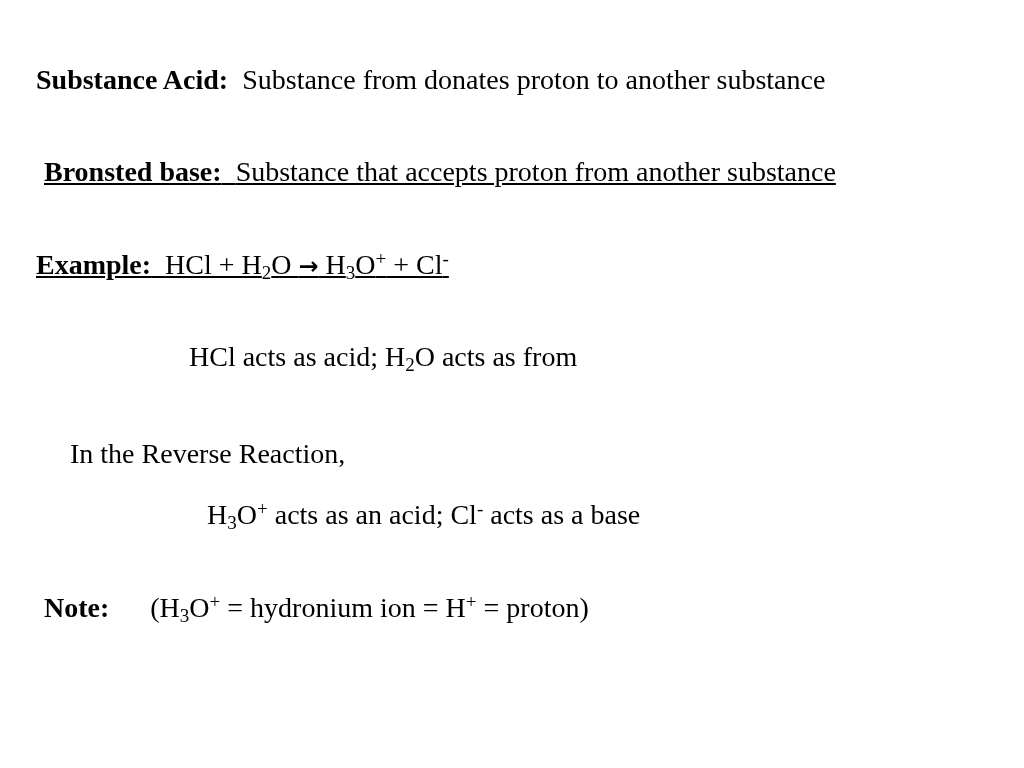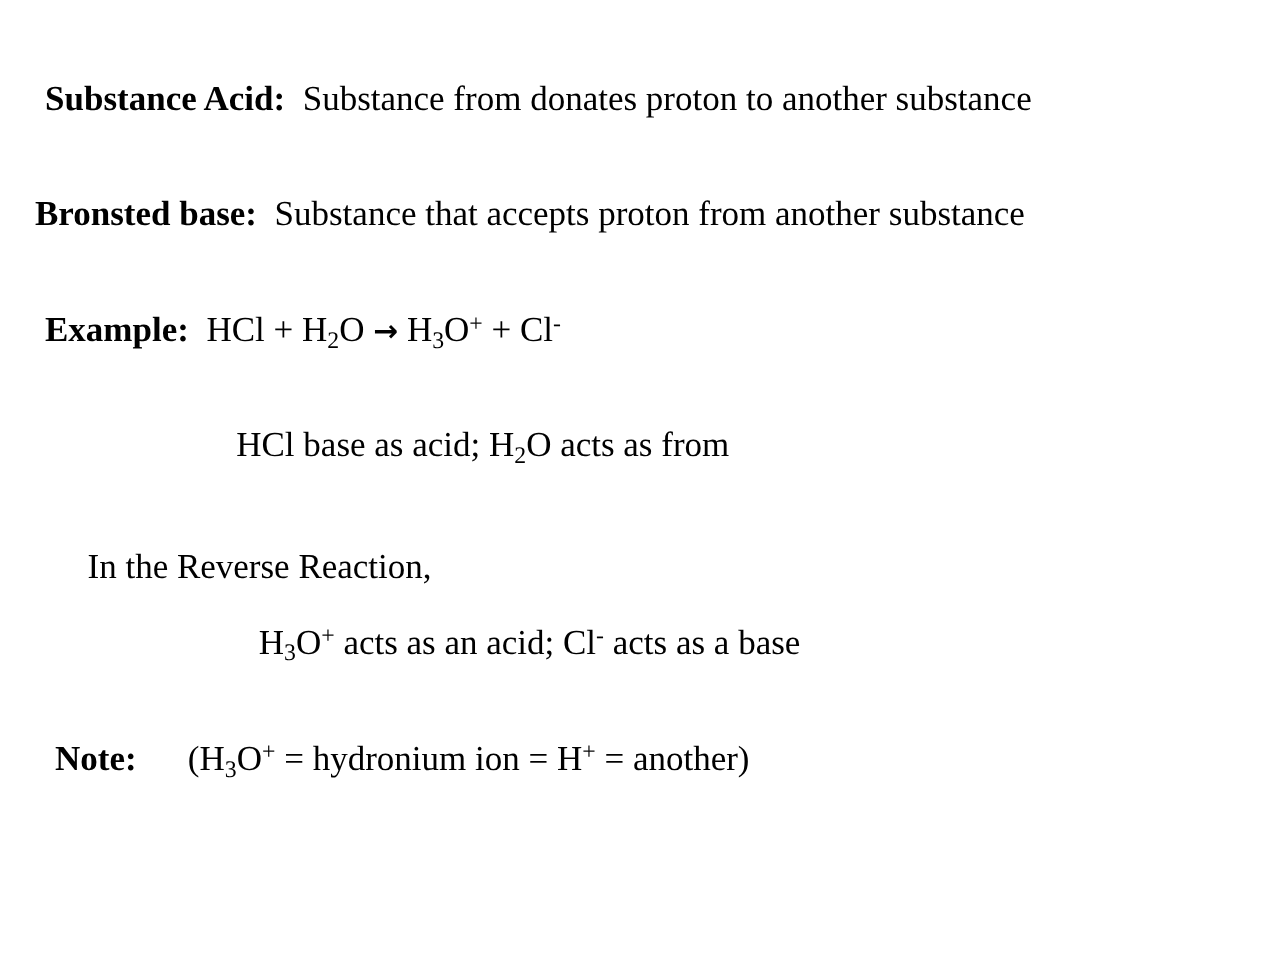--- a/index.html
+++ b/index.html
@@ -12,36 +12,36 @@
   .arrow { font-family:"DejaVu Sans", sans-serif; font-weight:bold; font-size:0.85em; }
 </style>
 </head>
 <body>
 
 <div class="line" style="left:36px; top:66px;">
   <b>Substance Acid:</b>&nbsp;
   <span>Substance from donates proton to another substance</span>
 </div>
 
-<div class="line" style="left:28px; top:158px;">
+<div class="line" style="left:44px; top:158px;text-decoration:underline;">
   <b>Bronsted base:</b>&nbsp;
   <span>Substance that accepts proton from another substance</span>
 </div>
 
-<div class="line" style="left:36px; top:251px;">
+<div class="line" style="left:36px; top:251px;text-decoration:underline;">
   <b>Example:</b>&nbsp;
   <span>HCl + H</span><sub>2</sub><span>O </span><span class="arrow">→</span><span> H</span><sub>3</sub><span>O</span><sup>+</sup><span> + Cl</span><sup>-</sup>
 </div>
 
 <div class="line" style="left:189px; top:343px;">
-  <span>HCl base as acid; H</span><sub>2</sub><span>O acts as from</span>
+  <span>HCl acts as acid; H</span><sub>2</sub><span>O acts as from</span>
 </div>
 
 <div class="line" style="left:36px; top:440px;margin-left:34px;">In the Reverse Reaction,</div>
 
 <div class="line" style="left:168px; top:501px;margin-left:39px;">
   <span>H</span><sub>3</sub><span>O</span><sup>+</sup><span> acts as an acid; Cl</span><sup>-</sup><span> acts as a base</span>
 </div>
 
 <div class="line" style="left:44px; top:594px;">
   <b>Note:</b>
-  <span style="display:inline-block; width:34px;"></span><span>(H</span><sub>3</sub><span>O</span><sup>+</sup><span> = hydronium ion = H</span><sup>+</sup><span> = another)</span>
+  <span style="display:inline-block; width:34px;"></span><span>(H</span><sub>3</sub><span>O</span><sup>+</sup><span> = hydronium ion = H</span><sup>+</sup><span> = proton)</span>
 </div>
 
 </body></html>

